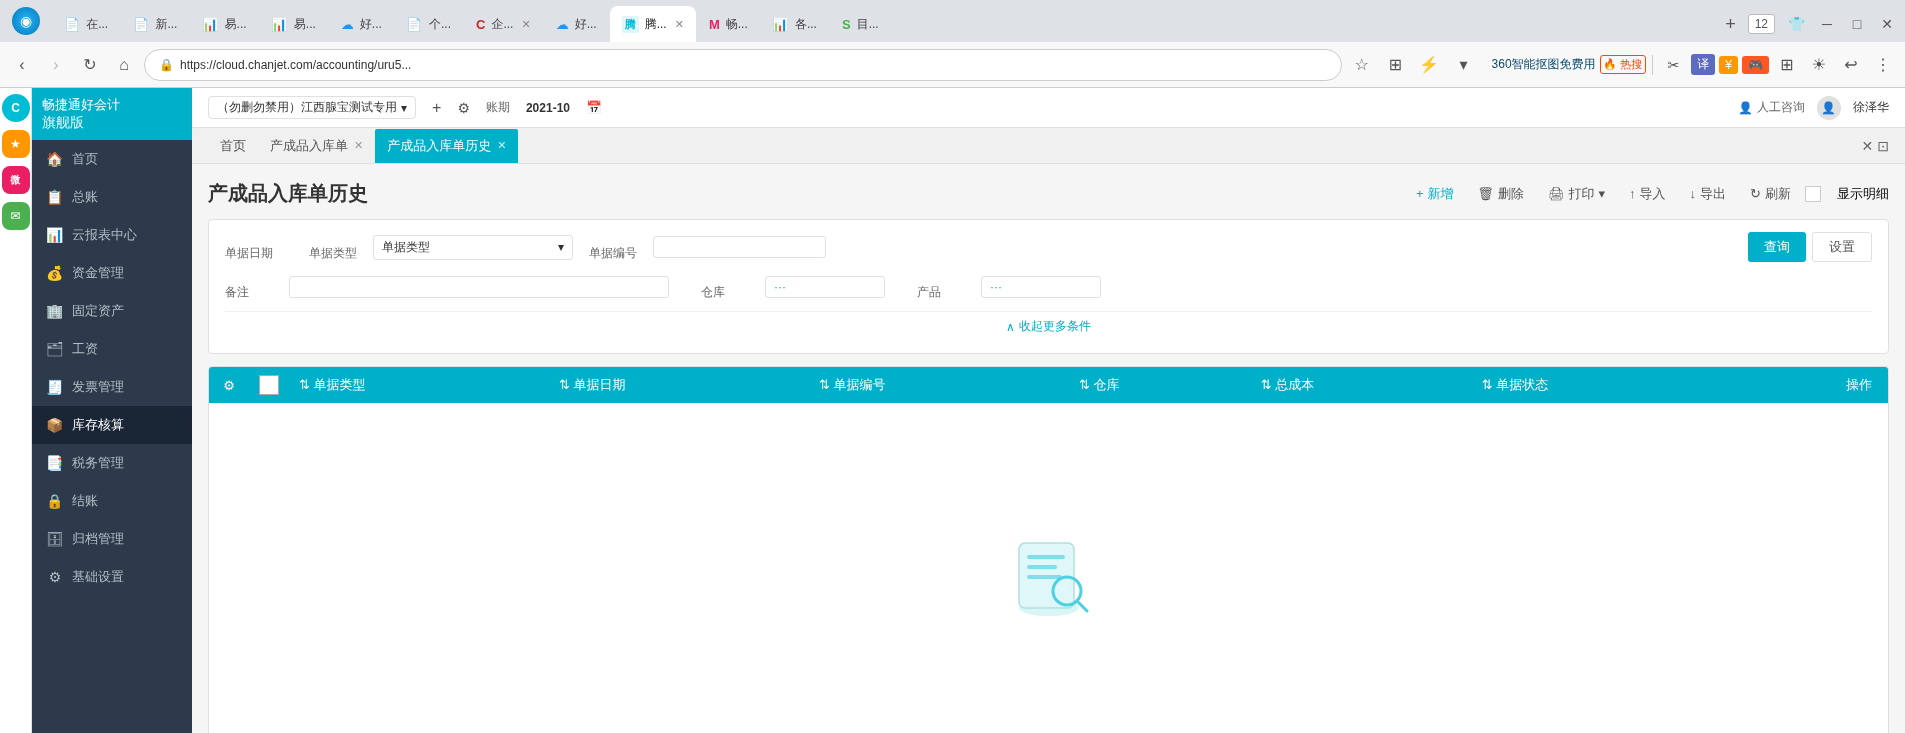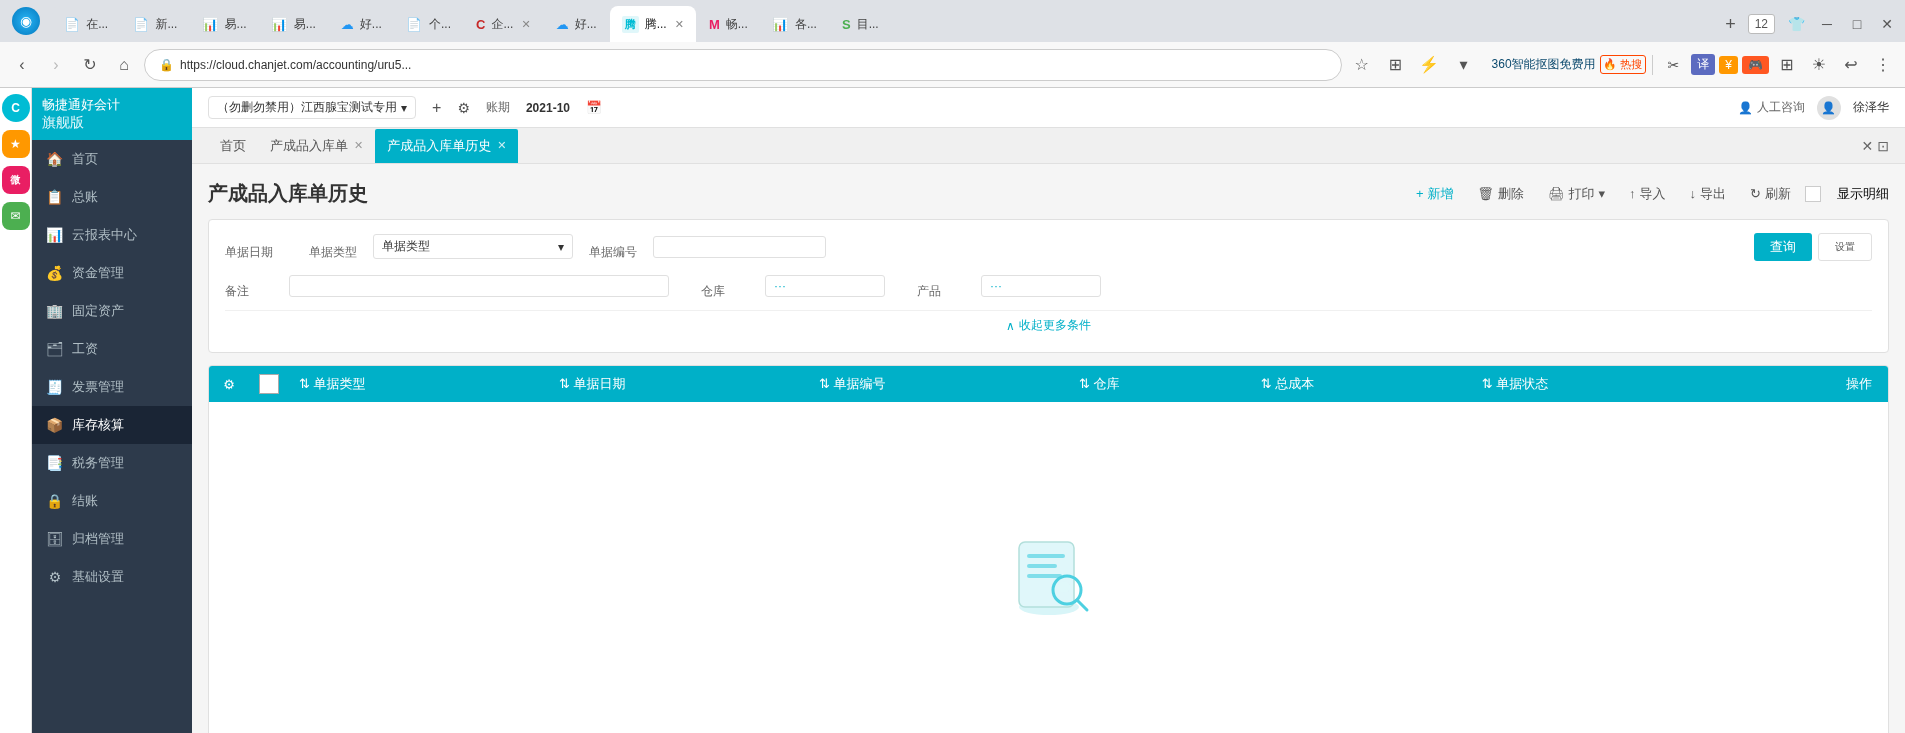--- a/index.html
+++ b/index.html
@@ -66,21 +66,21 @@
     .filter-row:last-child { margin-bottom: 0; }
     .filter-label { color: #666; font-size: 12px; white-space: nowrap; min-width: 48px; margin-top: 12px; }
     .filter-date-group { display: flex; align-items: center; gap: 6px; }
     .filter-date-btn { padding: 3px 8px; font-size: 12px; cursor: pointer; color: #555; border: 1px solid transparent; border-radius: 3px; }
     .filter-date-btn.active { background: #00b0c8; color: #fff; border-color: #00b0c8; border-radius: 12px; }
     .filter-date-range { color: #00b0c8; font-size: 12px; }
     .filter-select { display: flex; align-items: center; border: 1px solid #e0e0e0; border-radius: 3px; padding: 3px 8px; min-width: 200px; cursor: pointer; font-size: 12px; color: #333; justify-content: space-between; }
     .filter-input { border: 1px solid #e0e0e0; border-radius: 3px; padding: 3px 8px; min-width: 200px; font-size: 12px; color: #333; outline: none; }
     .filter-input-small { border: 1px solid #e0e0e0; border-radius: 3px; padding: 3px 8px; min-width: 120px; font-size: 12px; color: #333; outline: none; }
     .filter-query-btn { background: #00b0c8; color: #fff; border: none; border-radius: 3px; padding: 5px 16px; font-size: 13px; cursor: pointer; }
-    .filter-setting-btn { background: #fff; color: #555; border: 1px solid #e0e0e0; border-radius: 3px; padding: 5px 16px; font-size: 10px; cursor: pointer; }
+    .filter-setting-btn { background: #fff; color: #555; border: 1px solid #e0e0e0; border-radius: 3px; padding: 5px 16px; font-size: 13px; cursor: pointer; }
     .collapse-btn { display: flex; align-items: center; gap: 4px; color: #00b0c8; font-size: 12px; cursor: pointer; text-align: center; width: 100%; justify-content: center; padding: 6px 0; border-top: 1px solid #f0f0f0; margin-top: 8px; }
 
     
     .data-table { width: 100%; border-collapse: collapse; background: #fff; }
     .table-header-row { background: #00b0c8; color: #fff; }
     .table-header-row th { padding: 8px 10px; font-size: 13px; font-weight: normal; text-align: center; white-space: nowrap; }
     .table-header-row th:first-child { width: 40px; text-align: center; }
     .th-sort { display: flex; align-items: center; gap: 3px; cursor: pointer; }
 
     

